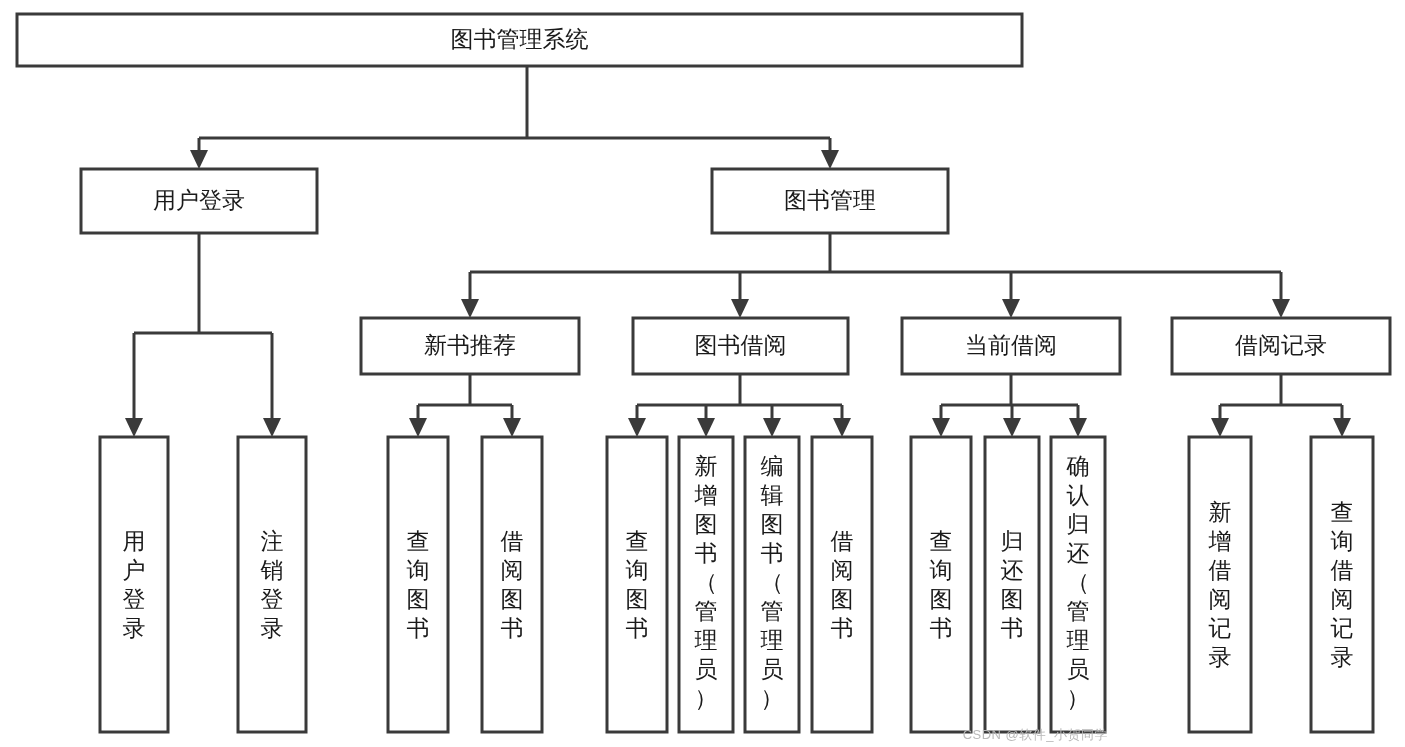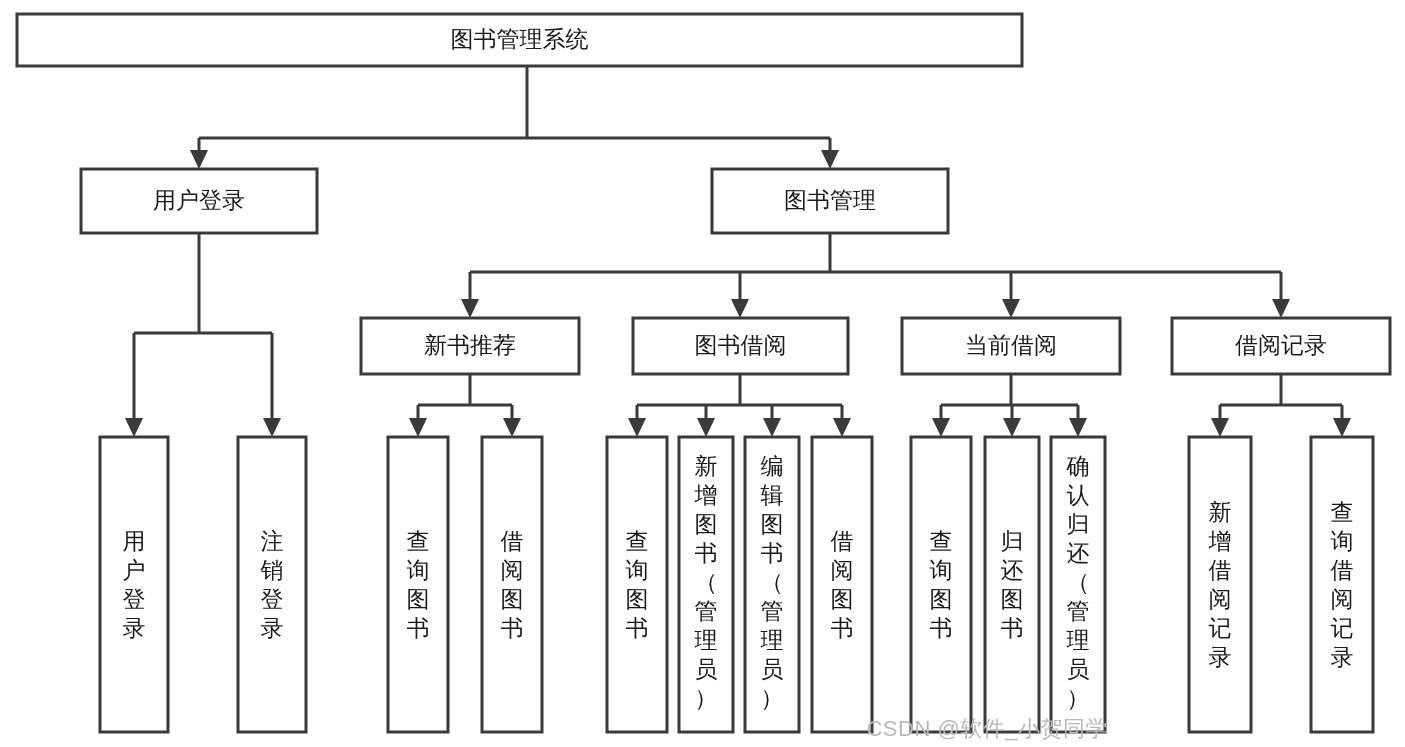--- a/index.html
+++ b/index.html
@@ -54,21 +54,21 @@
     fill: #1a1a1a;
     font-family: "Liberation Sans", "DejaVu Sans", sans-serif;
     font-size: 23px;
     text-anchor: middle;
   }
   .watermark {
     position: absolute;
     right: 8px;
     bottom: 3px;
     font-family: "Liberation Sans", "DejaVu Sans", sans-serif;
-    font-size: 22px;
+    font-size: 13px;
     color: #b9b9b9;
     white-space: nowrap;
     letter-spacing: 0.5px;
   }
 </style>
 </head>
 <body>
 
 <div id="diagram-root">
 

